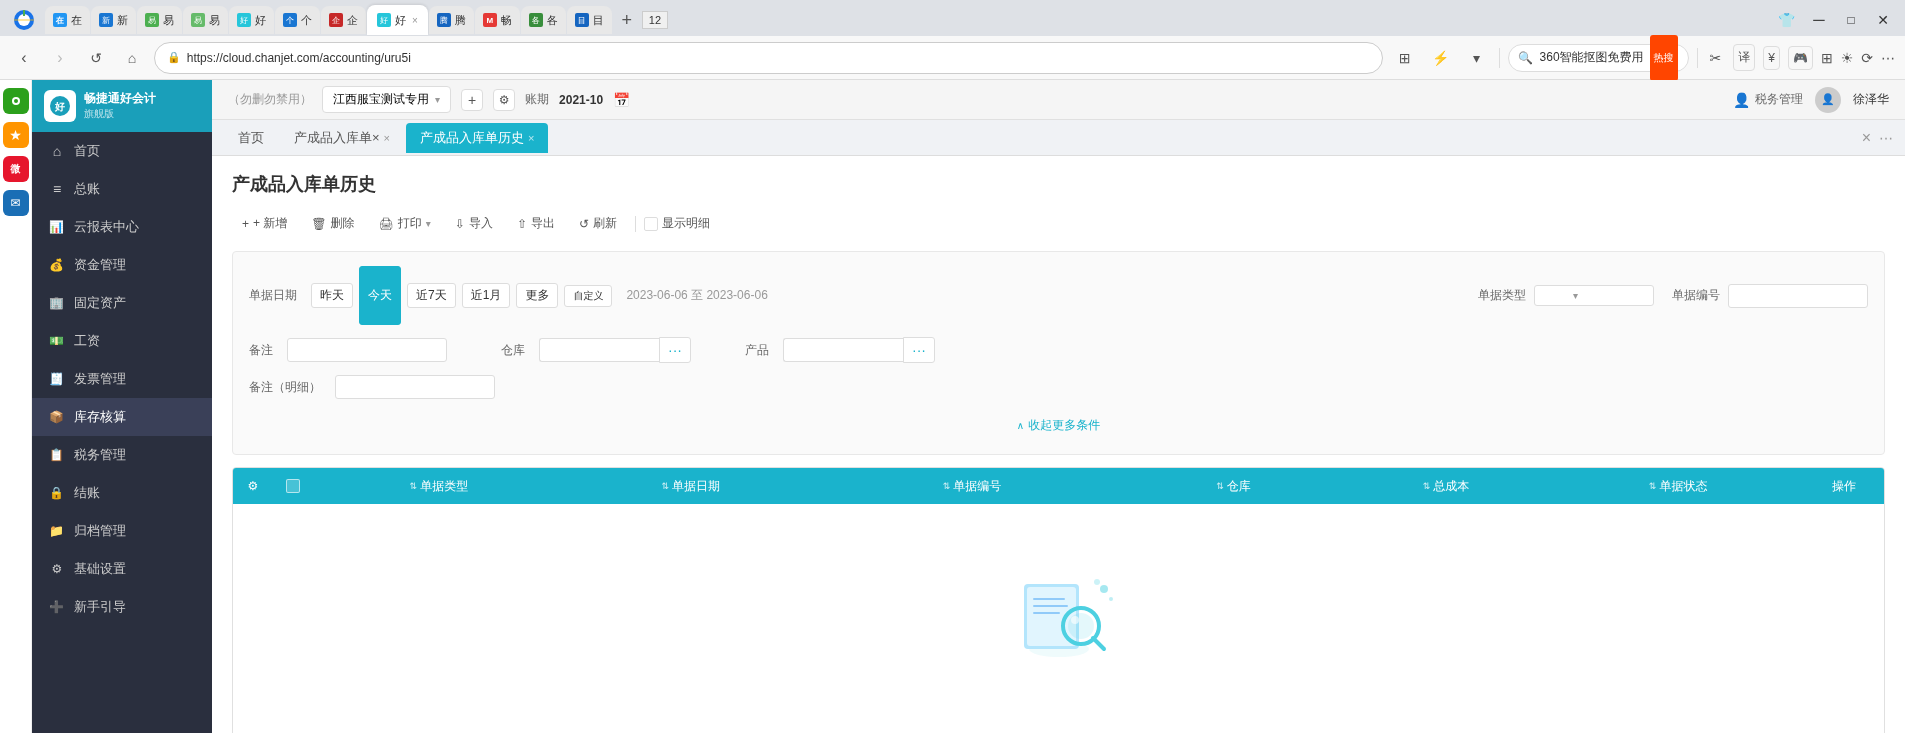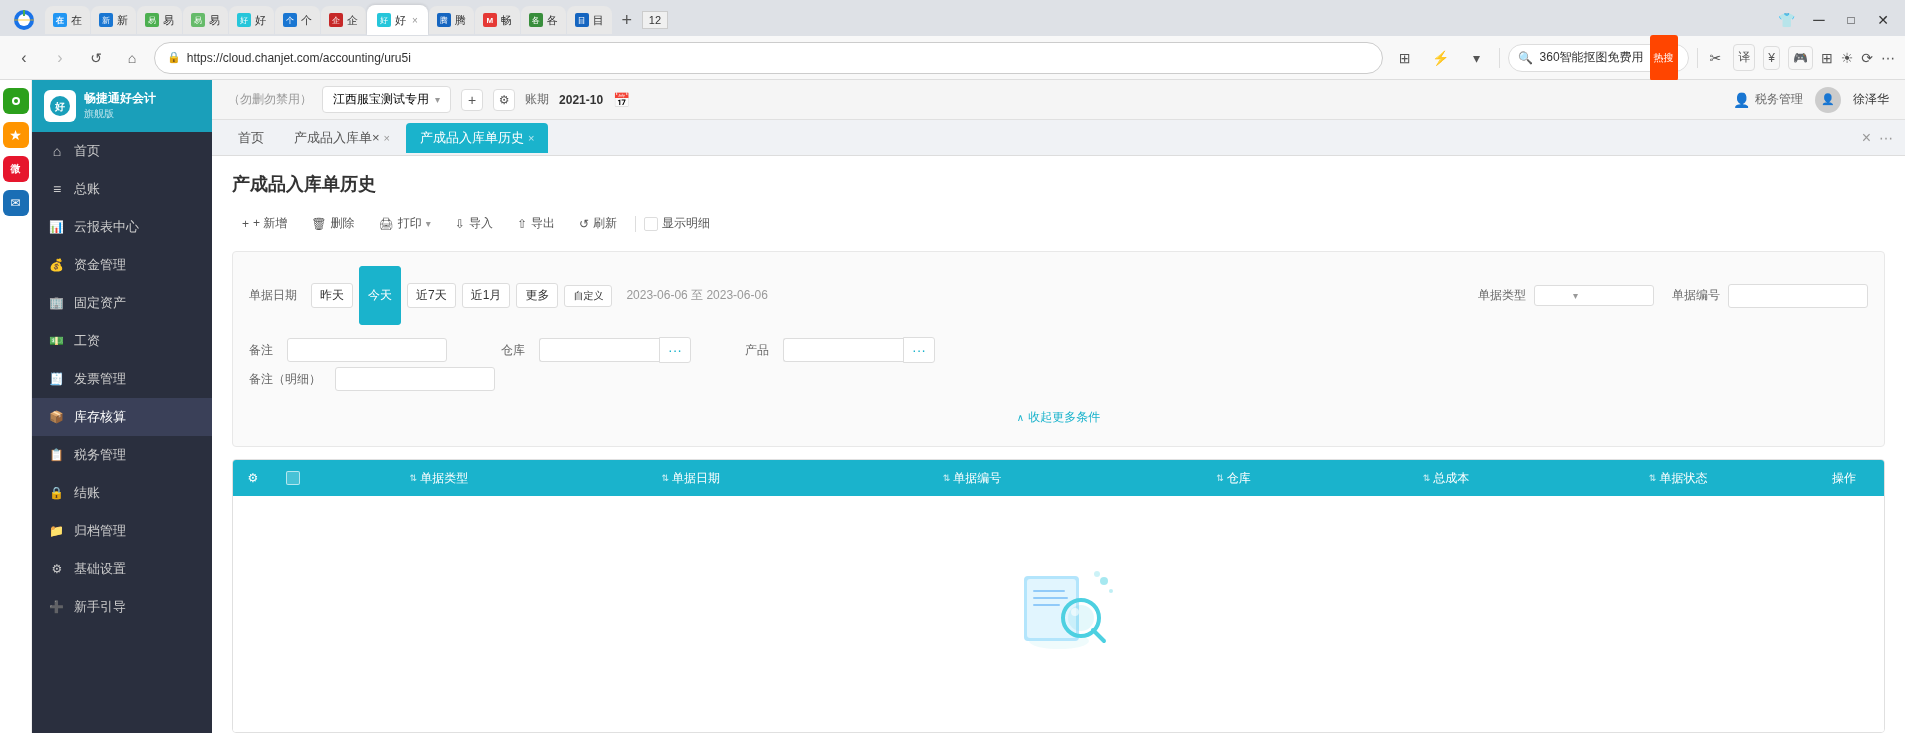--- a/index.html
+++ b/index.html
@@ -324,21 +324,21 @@
                 <div style="border:1px solid #ddd;border-radius:0 3px 3px 0;padding:4px 8px;background:#fff;cursor:pointer;color:#1ab3cc;font-size:14px;border-left:1px solid #ddd;">···</div>
               </div>
 
               <span style="font-size:12px;color:#666;white-space:nowrap;margin-left:40px;">产品</span>
               <div style="display:flex;align-items:center;">
                 <input style="border-top: 1px solid rgb(221, 221, 221); border-bottom: 1px solid rgb(221, 221, 221); border-left: 1px solid rgb(221, 221, 221); border-image: initial; border-radius: 3px 0px 0px 3px; padding: 4px 8px; font-size: 12px; width: 120px; background: rgb(255, 255, 255); outline: none; border-right: none;">
                 <div style="border:1px solid #ddd;border-radius:0 3px 3px 0;padding:4px 8px;background:#fff;cursor:pointer;color:#1ab3cc;font-size:14px;border-left:1px solid #ddd;">···</div>
               </div>
             </div>
 
-            <div style="display:flex;align-items:center;gap:14px;margin-top:4px;flex-wrap:wrap;">
+            <div style="display:flex;align-items:center;gap:14px;margin-top:12px;flex-wrap:wrap;">
               <span style="font-size:12px;color:#666;white-space:nowrap;">备注（明细）</span>
               <input style="border: 1px solid rgb(221, 221, 221); border-radius: 3px; padding: 4px 8px; font-size: 12px; width: 160px; background: rgb(255, 255, 255); outline: none;">
             </div>
 
             <div style="display:flex;align-items:center;justify-content:center;margin-top:12px;gap:12px;">
               <div style="display:flex;align-items:center;gap:4px;font-size:12px;color:#1ab3cc;cursor:pointer;padding:6px;">
                 <span style="font-size:10px;">∧</span>
                 <span>收起更多条件</span>
               </div>
             </div>

